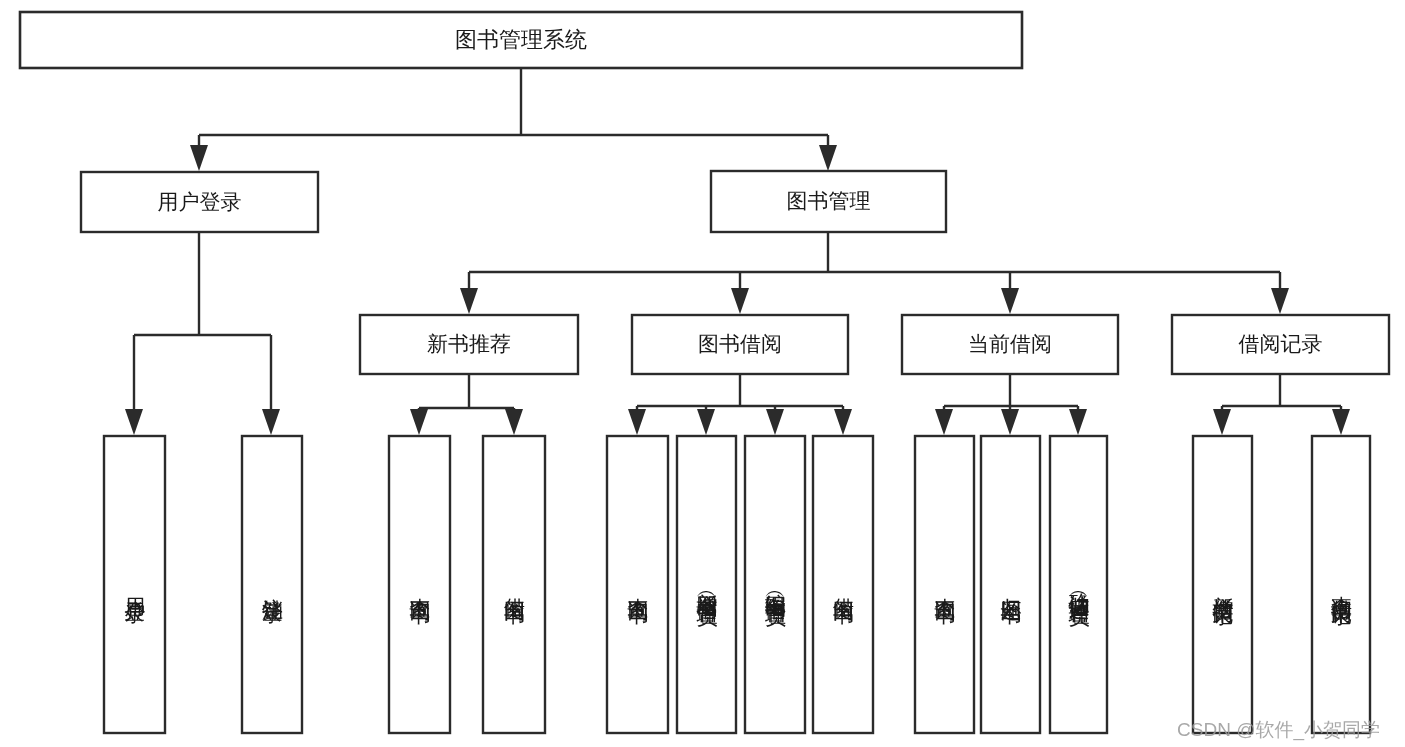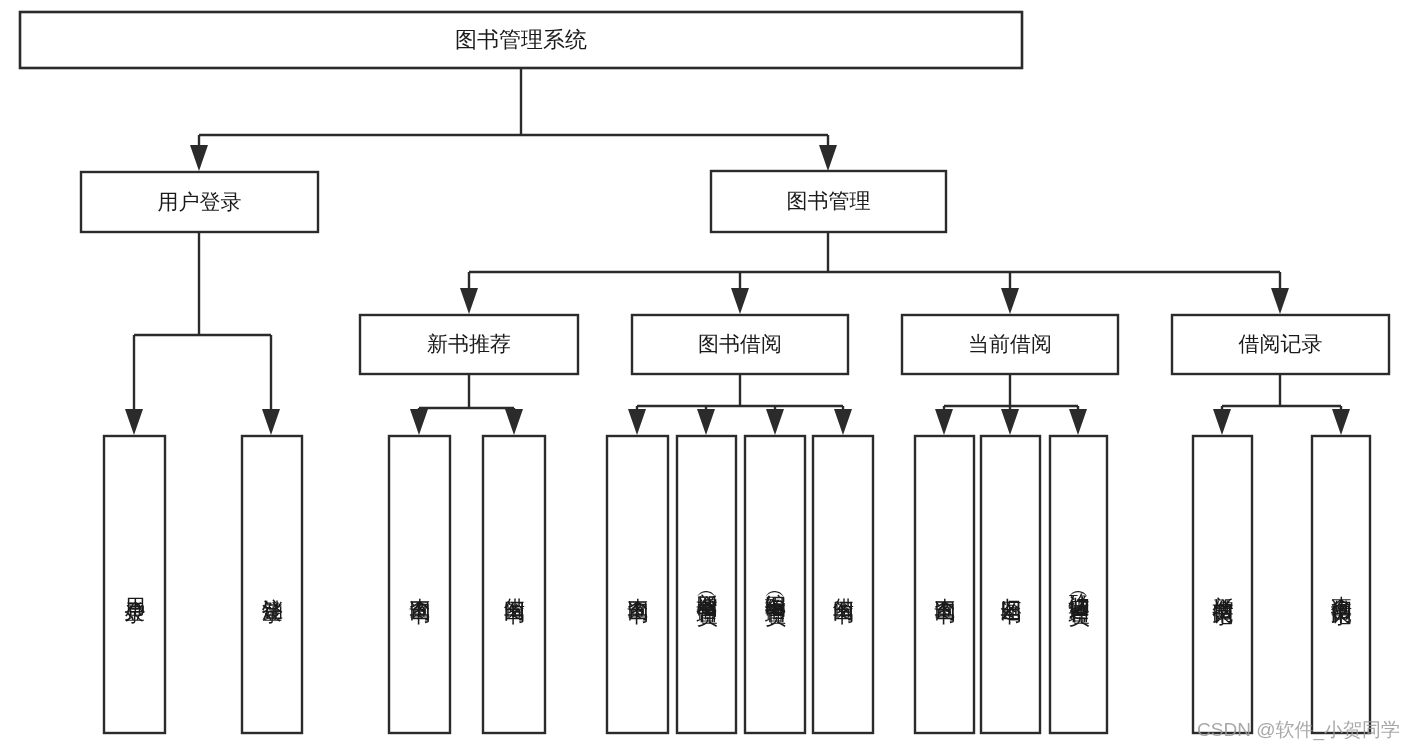--- a/index.html
+++ b/index.html
@@ -68,21 +68,21 @@
     text-orientation: upright;
     font-family: "Liberation Sans", "DejaVu Sans", sans-serif;
     font-size: 21px;
     line-height: 1.18;
     letter-spacing: 2px;
     color: #1a1a1a;
     white-space: nowrap;
   }
   .watermark {
     position: absolute;
-    right: 5px;
+    right: 25px;
     bottom: 4px;
     font-family: "Liberation Sans", "DejaVu Sans", sans-serif;
     font-size: 19px;
     color: #9a9a9a;
     opacity: 0.85;
     white-space: nowrap;
     pointer-events: none;
   }
 </style>
 </head>

